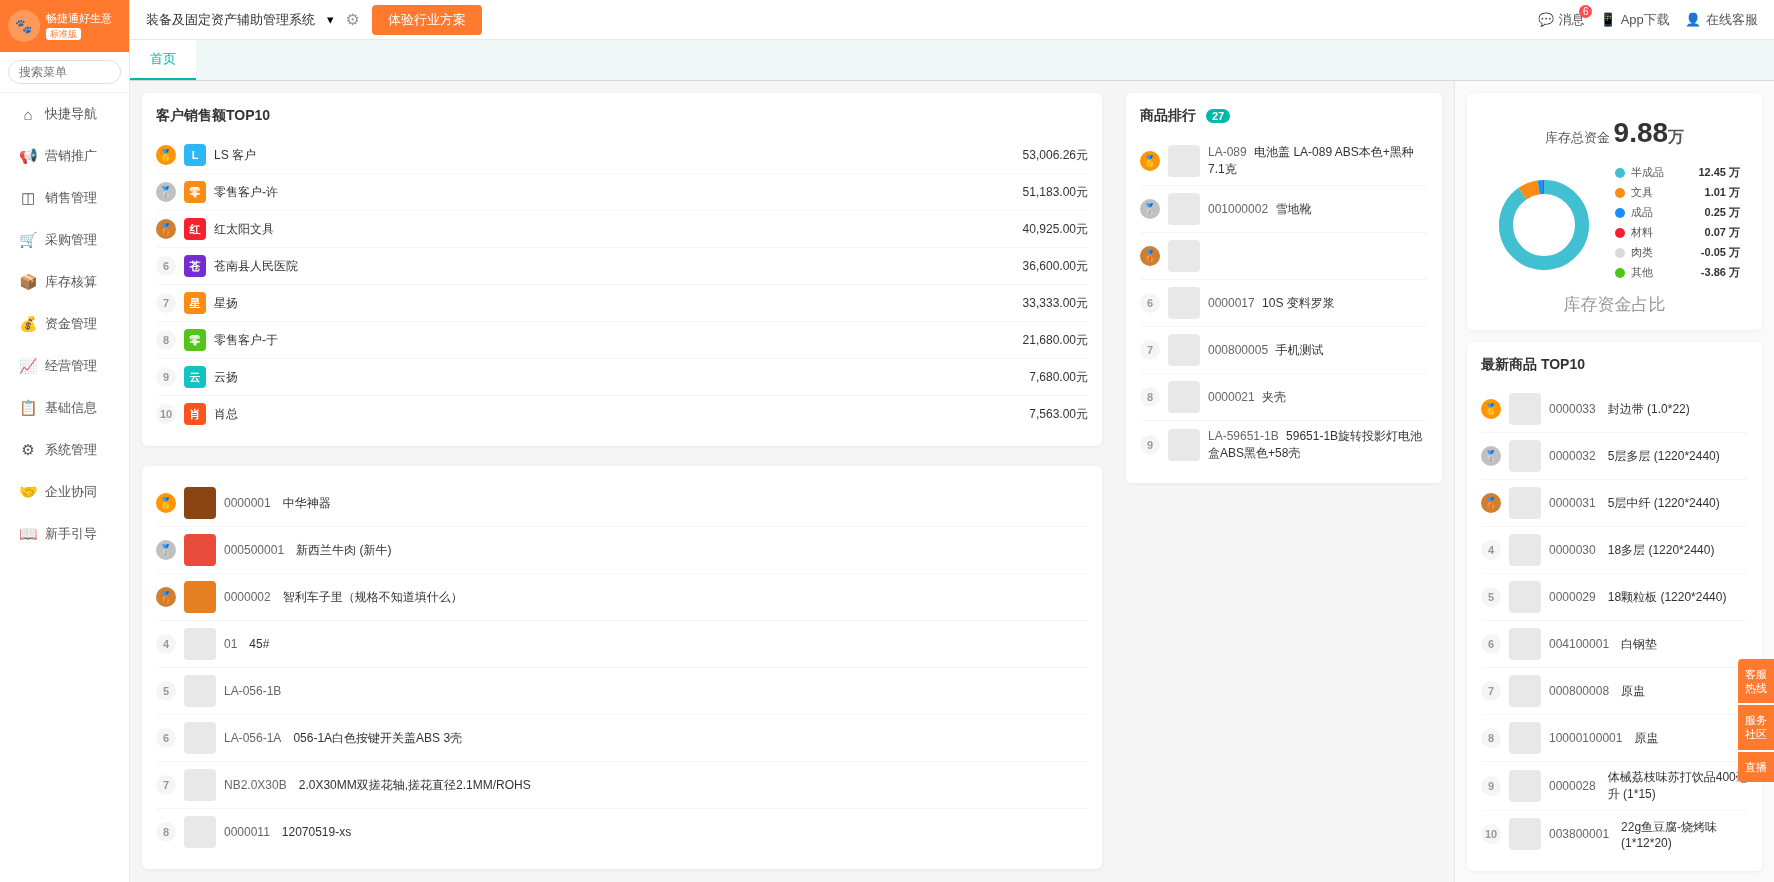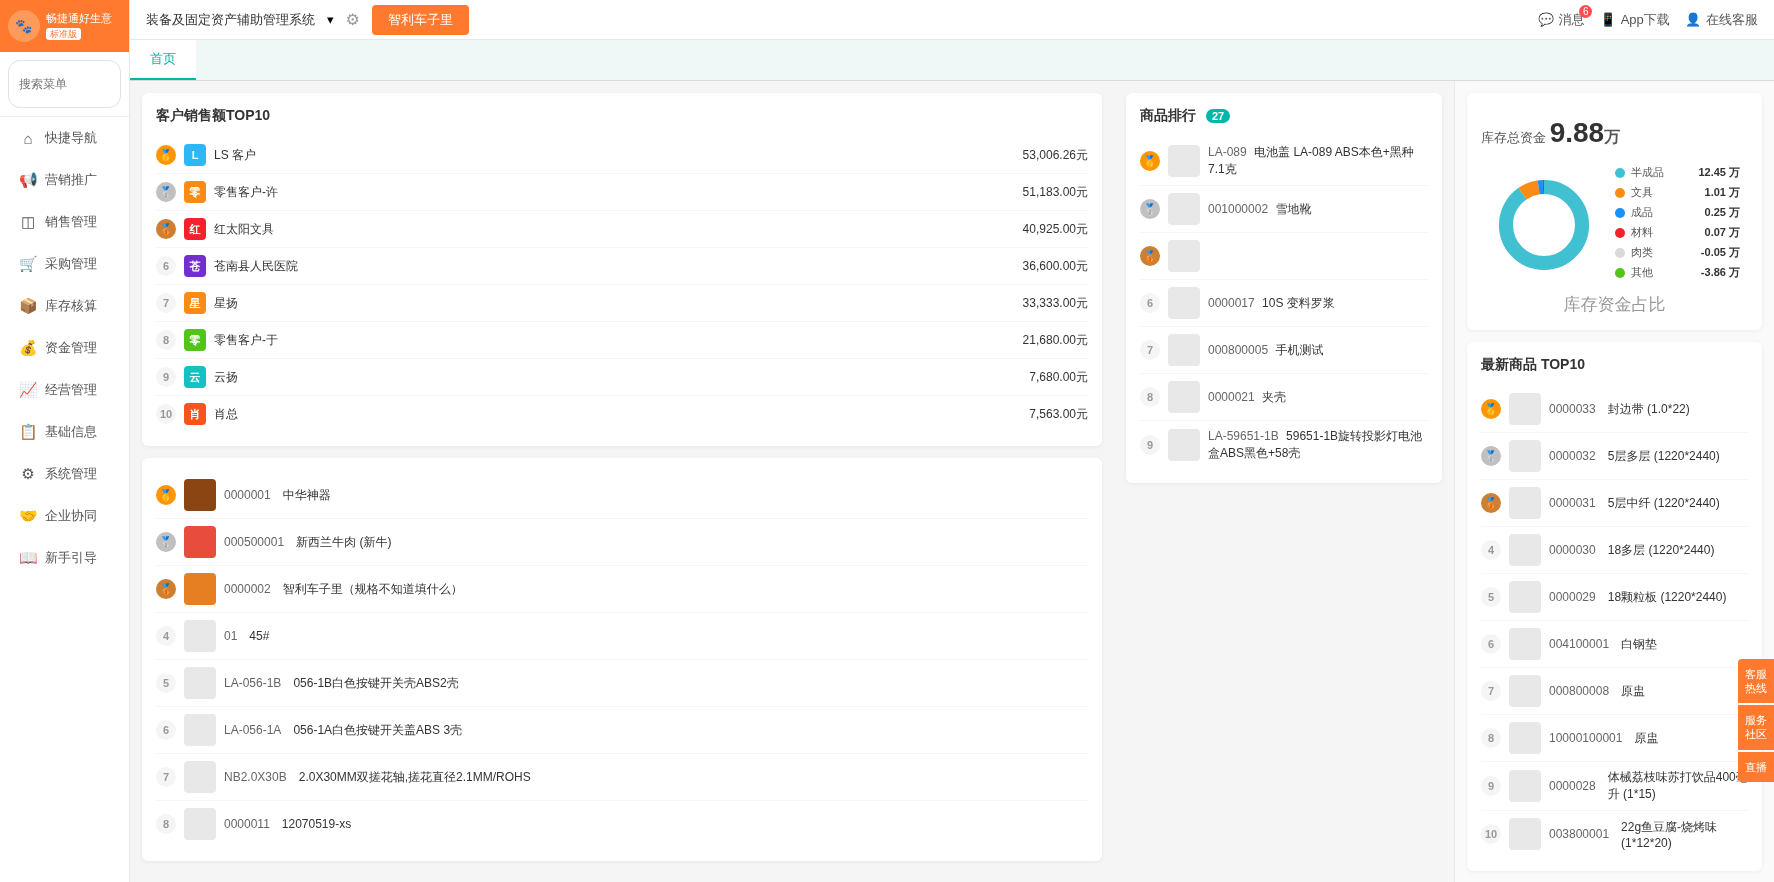--- a/index.html
+++ b/index.html
@@ -40,21 +40,21 @@
     .sidebar-logo .badge { font-size: 9px; background: #fff; color: #ff7a2f; padding: 1px 4px; border-radius: 3px; }
 
     .sidebar-search {
       padding: 8px;
       border-bottom: 1px solid #f0f0f0;
     }
     .sidebar-search input {
       width: 100%;
       border: 1px solid #e0e0e0;
       border-radius: 12px;
-      padding: 16px 10px;
+      padding: 4px 10px;
       font-size: 12px;
       color: #999;
       outline: none;
     }
 
     .sidebar-nav { flex: 1; }
     .nav-item {
       display: flex;
       align-items: center;
       gap: 8px;
@@ -145,21 +145,21 @@
       overflow: hidden;
     }
 
     
     .col-mid {
       flex: 1;
       overflow-y: auto;
       padding: 12px;
       display: flex;
       flex-direction: column;
-      gap: 12px;
+      gap: 20px;
       min-width: 0;
     }
 
     
     .col-right {
       width: 320px;
       overflow-y: auto;
       padding: 12px;
       border-left: 1px solid #e8e8e8;
       background: #fafafa;
@@ -249,21 +249,21 @@
       font-size: 9px;
       color: #aaa;
       overflow: hidden;
     }
     .product-img.has-color { }
     .product-code { color: #666; font-size: 12px; margin-right: 4px; }
     .product-name { color: #333; font-size: 12px; flex: 1; }
 
     
     .inventory-total {
-      text-align: left;
+      text-align: center;
       padding: 10px 0 16px;
     }
     .inventory-total .label { font-size: 13px; color: #555; }
     .inventory-total .value { font-size: 28px; font-weight: bold; color: #333; }
 
     
     .donut-container {
       display: flex;
       align-items: center;
       gap: 16px;
@@ -377,21 +377,21 @@
     </div>
   </nav>
 </div>
 
 <div class="main-content">
 
   <div class="header">
     <span class="header-system-name">装备及固定资产辅助管理系统</span>
     <span class="chevron">▾</span>
     <span class="header-gear">⚙</span>
-    <button class="header-btn">智利车子里</button>
+    <button class="header-btn">体验行业方案</button>
     <div class="header-spacer"></div>
     <div class="header-actions">
       <div class="action-item">
         <span>💬</span>
         <span>消息</span>
         <span class="badge">6</span>
       </div>
       <div class="action-item">
         <span>📱</span>
         <span>App下载</span>
@@ -490,21 +490,20 @@
           <li class="product-item">
             <span class="rank-num normal">4</span>
             <div class="product-img"></div>
             <span class="product-code">01</span>
             <span class="product-name">45#</span>
           </li>
           <li class="product-item">
             <span class="rank-num normal">5</span>
             <div class="product-img"></div>
             <span class="product-code">LA-056-1B</span>
-            <span class="product-name">056-1B白色按键开关壳ABS2壳</span>
           </li>
           <li class="product-item">
             <span class="rank-num normal">6</span>
             <div class="product-img"></div>
             <span class="product-code">LA-056-1A</span>
             <span class="product-name">056-1A白色按键开关盖ABS 3壳</span>
           </li>
           <li class="product-item">
             <span class="rank-num normal">7</span>
             <div class="product-img"></div>

